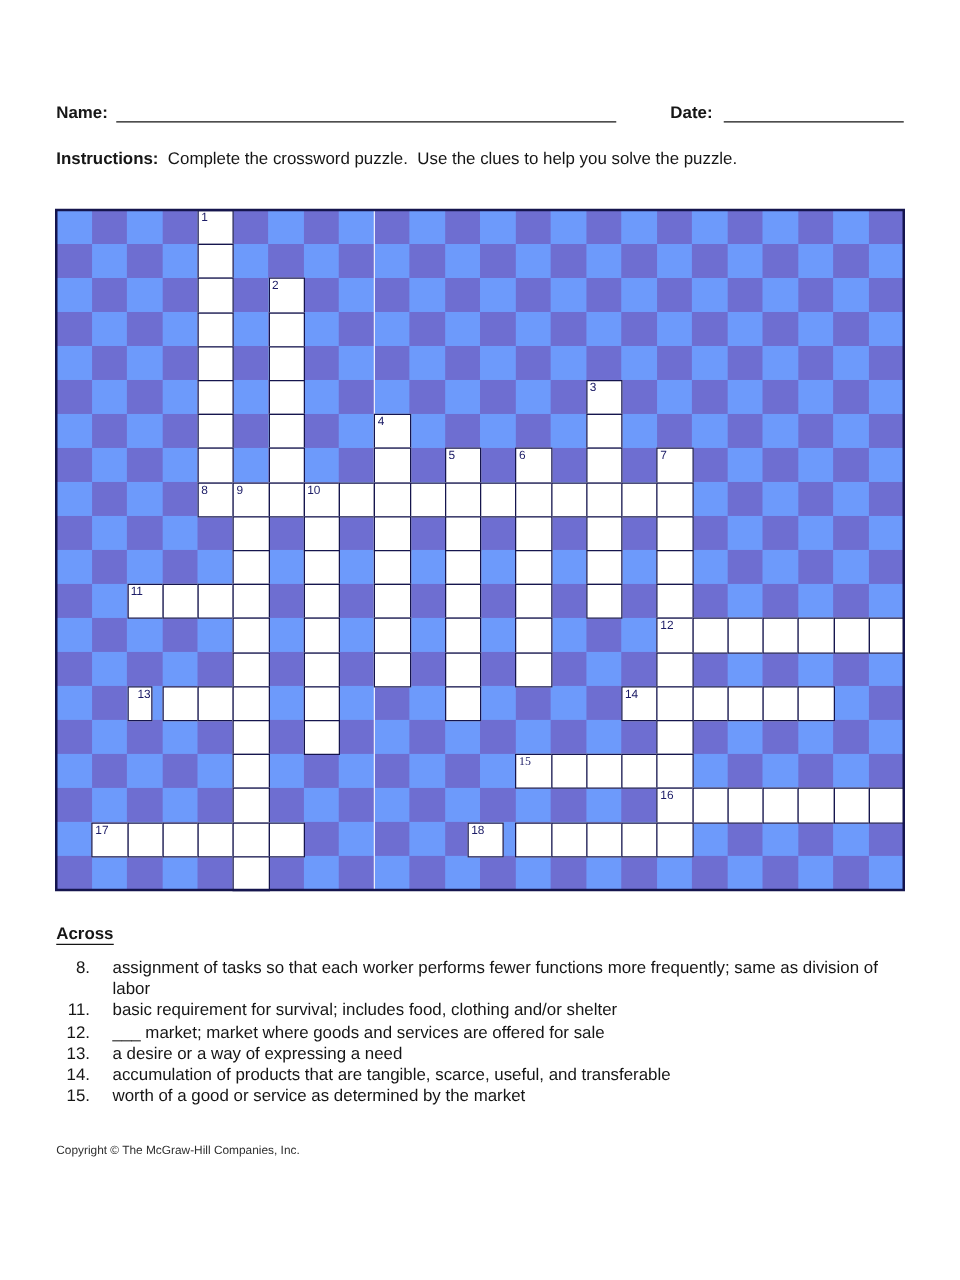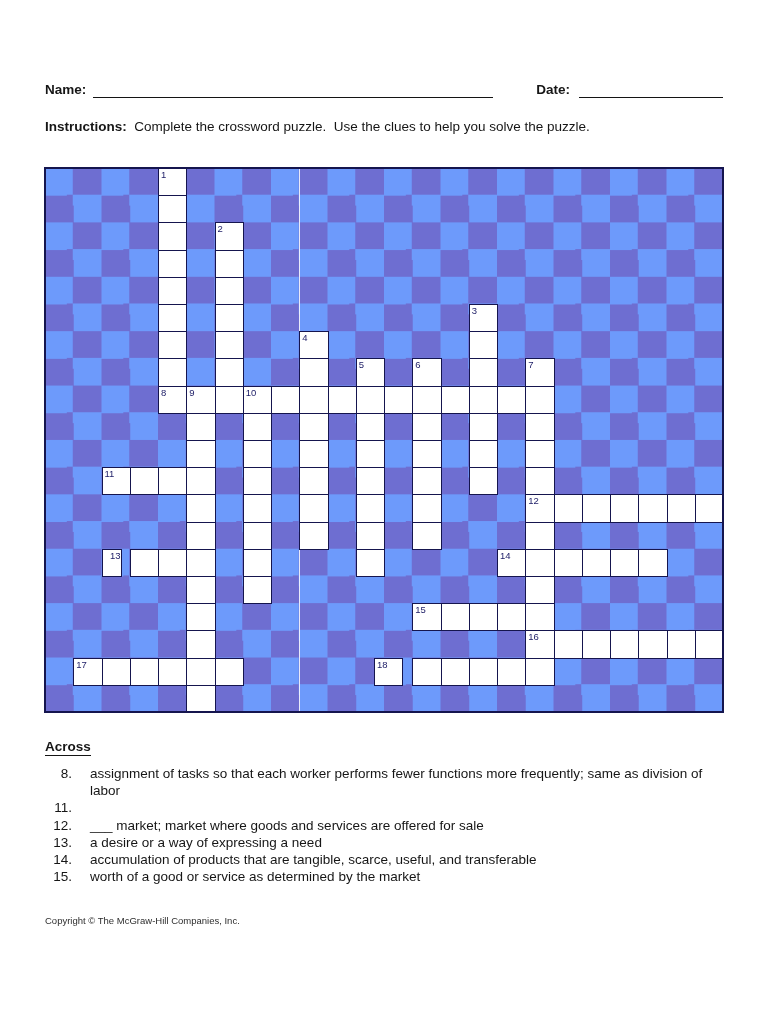--- a/index.html
+++ b/index.html
@@ -184,21 +184,21 @@
       </div>
       <div class="cell" style="left: 480.25px; top: 380.8px; width: 29.25px; height: 28.2px;"></div>
       <div class="cell" style="left: 508.5px; top: 380.8px; width: 29.25px; height: 28.2px;"></div>
       <div class="cell" style="left: 536.75px; top: 380.8px; width: 29.25px; height: 28.2px;"></div>
       <div class="cell" style="left: 565px; top: 380.8px; width: 29.25px; height: 28.2px;"></div>
       <div class="cell" style="left: 593.25px; top: 380.8px; width: 29.25px; height: 28.2px;"></div>
       <div class="cell" style="left: 141.25px; top: 408px; width: 29.25px; height: 28.2px;"></div>
       <div class="cell" style="left: 197.75px; top: 408px; width: 29.25px; height: 28.2px;"></div>
       <div class="cell" style="left: 480.25px; top: 408px; width: 29.25px; height: 28.2px;"></div>
       <div class="cell" style="left: 141.25px; top: 435.2px; width: 29.25px; height: 28.2px;"></div>
-      <div class="cell" style="left: 367.25px; top: 435.2px; width: 29.25px; height: 28.2px;">
+      <div class="cell" style="left: 367.25px; top: 435.2px; width: 29.25px; height: 28.2px; font-family: Liberation Serif, serif;">
         <span class="num">15</span>
       </div>
       <div class="cell" style="left: 395.5px; top: 435.2px; width: 29.25px; height: 28.2px;"></div>
       <div class="cell" style="left: 423.75px; top: 435.2px; width: 29.25px; height: 28.2px;"></div>
       <div class="cell" style="left: 452px; top: 435.2px; width: 29.25px; height: 28.2px;"></div>
       <div class="cell" style="left: 480.25px; top: 435.2px; width: 29.25px; height: 28.2px;"></div>
       <div class="cell" style="left: 141.25px; top: 462.4px; width: 29.25px; height: 28.2px;"></div>
       <div class="cell" style="left: 480.25px; top: 462.4px; width: 29.25px; height: 28.2px;">
         <span class="num">16</span>
       </div>
@@ -229,20 +229,21 @@
 
   <div class="abs across-h"><span>Across</span></div>
 
   <div class="abs" id="clues">
       <div class="clue-row">
         <span class="clue-num">8.</span>
         <span class="clue-text">assignment of tasks so that each worker performs fewer functions more frequently; same as division of labor</span>
       </div>
       <div class="clue-row">
         <span class="clue-num">11.</span>
+        <span class="clue-text">basic requirement for survival; includes food, clothing and/or shelter</span>
       </div>
       <div class="clue-row">
         <span class="clue-num">12.</span>
         <span class="clue-text">___ market; market where goods and services are offered for sale</span>
       </div>
       <div class="clue-row">
         <span class="clue-num">13.</span>
         <span class="clue-text">a desire or a way of expressing a need</span>
       </div>
       <div class="clue-row">

